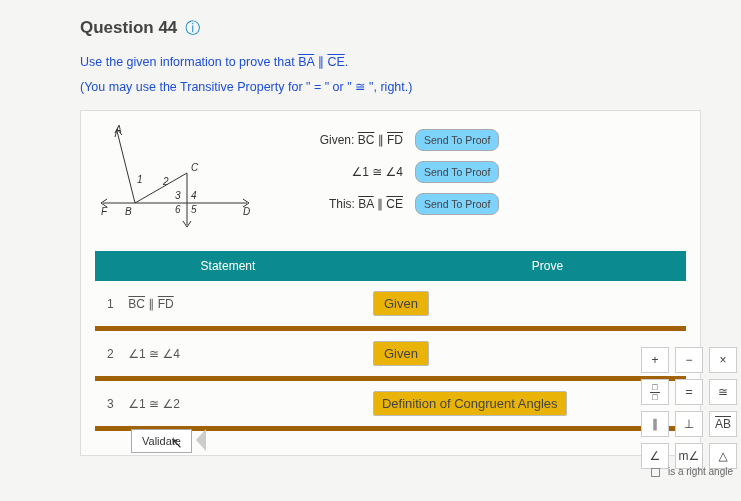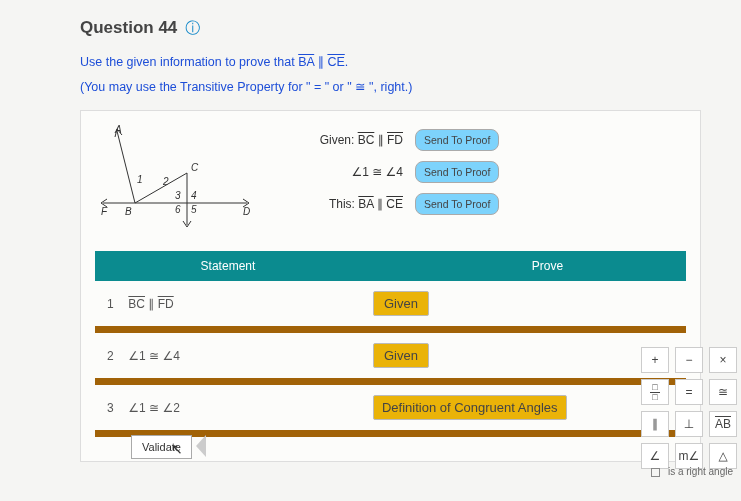--- a/index.html
+++ b/index.html
@@ -41,21 +41,21 @@
     border: 1px solid #aaa; background: #7dd3fc; font-size: 10.5px;
     padding: 4px 8px; border-radius: 8px; color: #444; cursor: pointer;
   }
 
   .proof-table { width: 100%; border-collapse: collapse; }
   .proof-table thead td {
     background: #0b8b8f; color: #fff; font-size: 12px; padding: 8px 12px; text-align: center;
   }
   .proof-table td.reason-h { padding-left: 60px; }
   .proof-table tbody td {
-    border-bottom: 7px solid #a16207; font-size: 12px; padding: 10px 12px;
+    border-bottom: 5px solid #a16207; font-size: 12px; padding: 10px 12px;
     color: #555; vertical-align: middle;
   }
   .num { width: 18px; display:inline-block; color:#555; }
   .reason-box {
     display:inline-block; border:1px solid #bbb; background:#eab308;
     padding:4px 10px; font-size:13px; border-radius:2px; color:#444;
   }
 
   .validate-row { display:flex; gap:0; position: relative; top: -2px; left: 36px; }
   .validate-btn {

